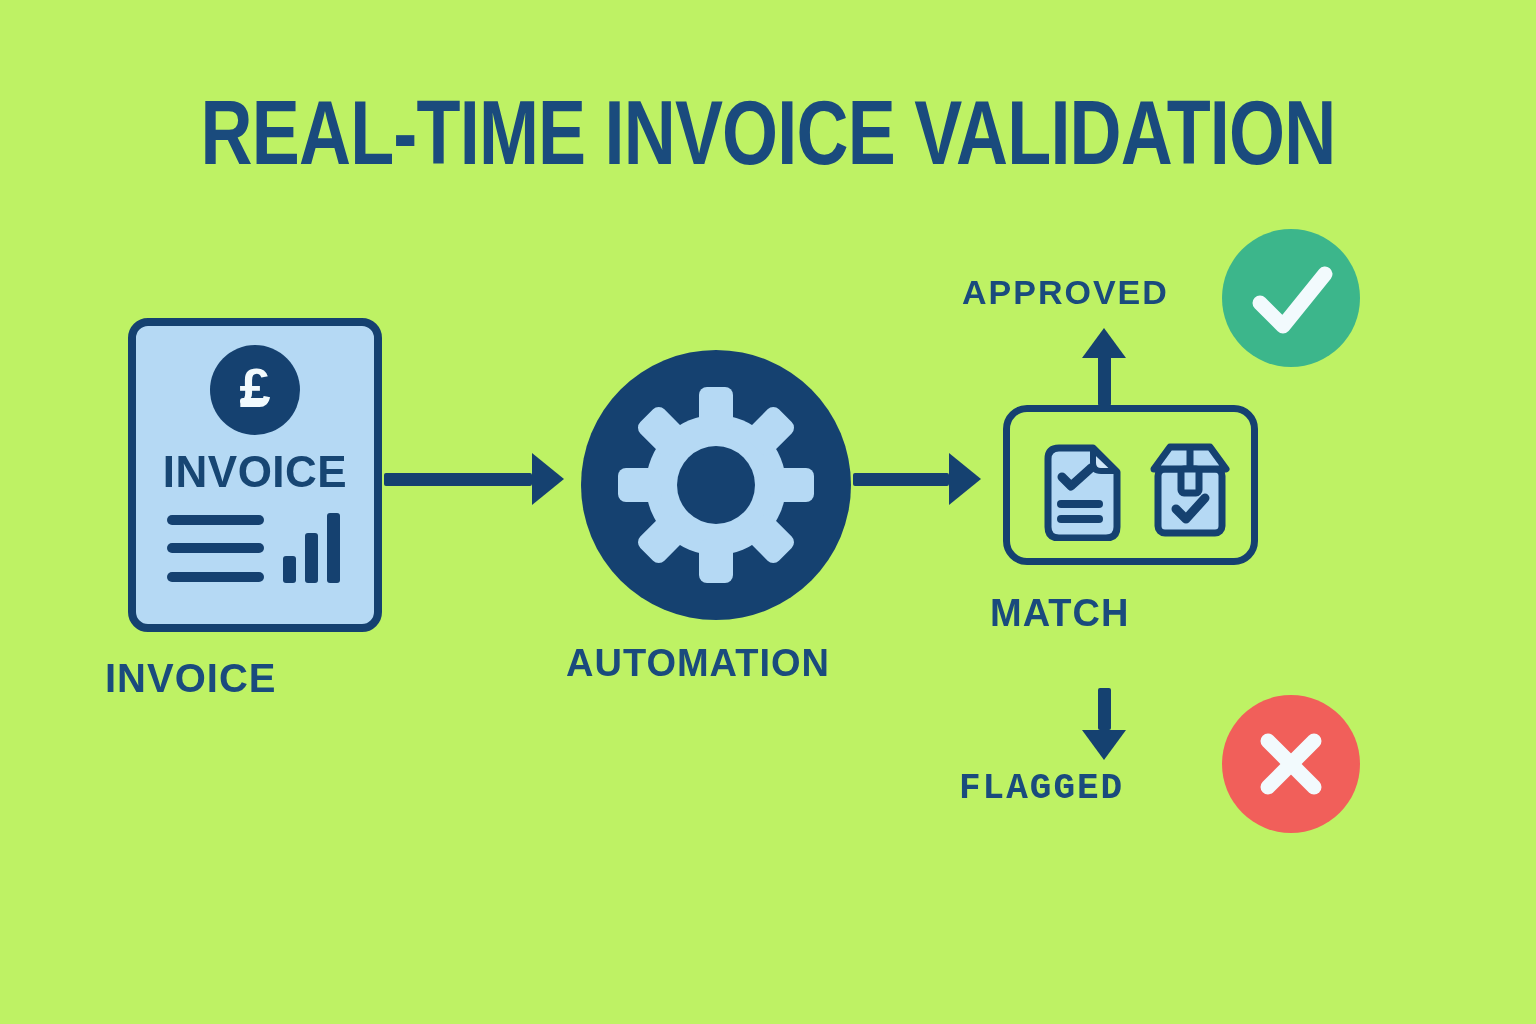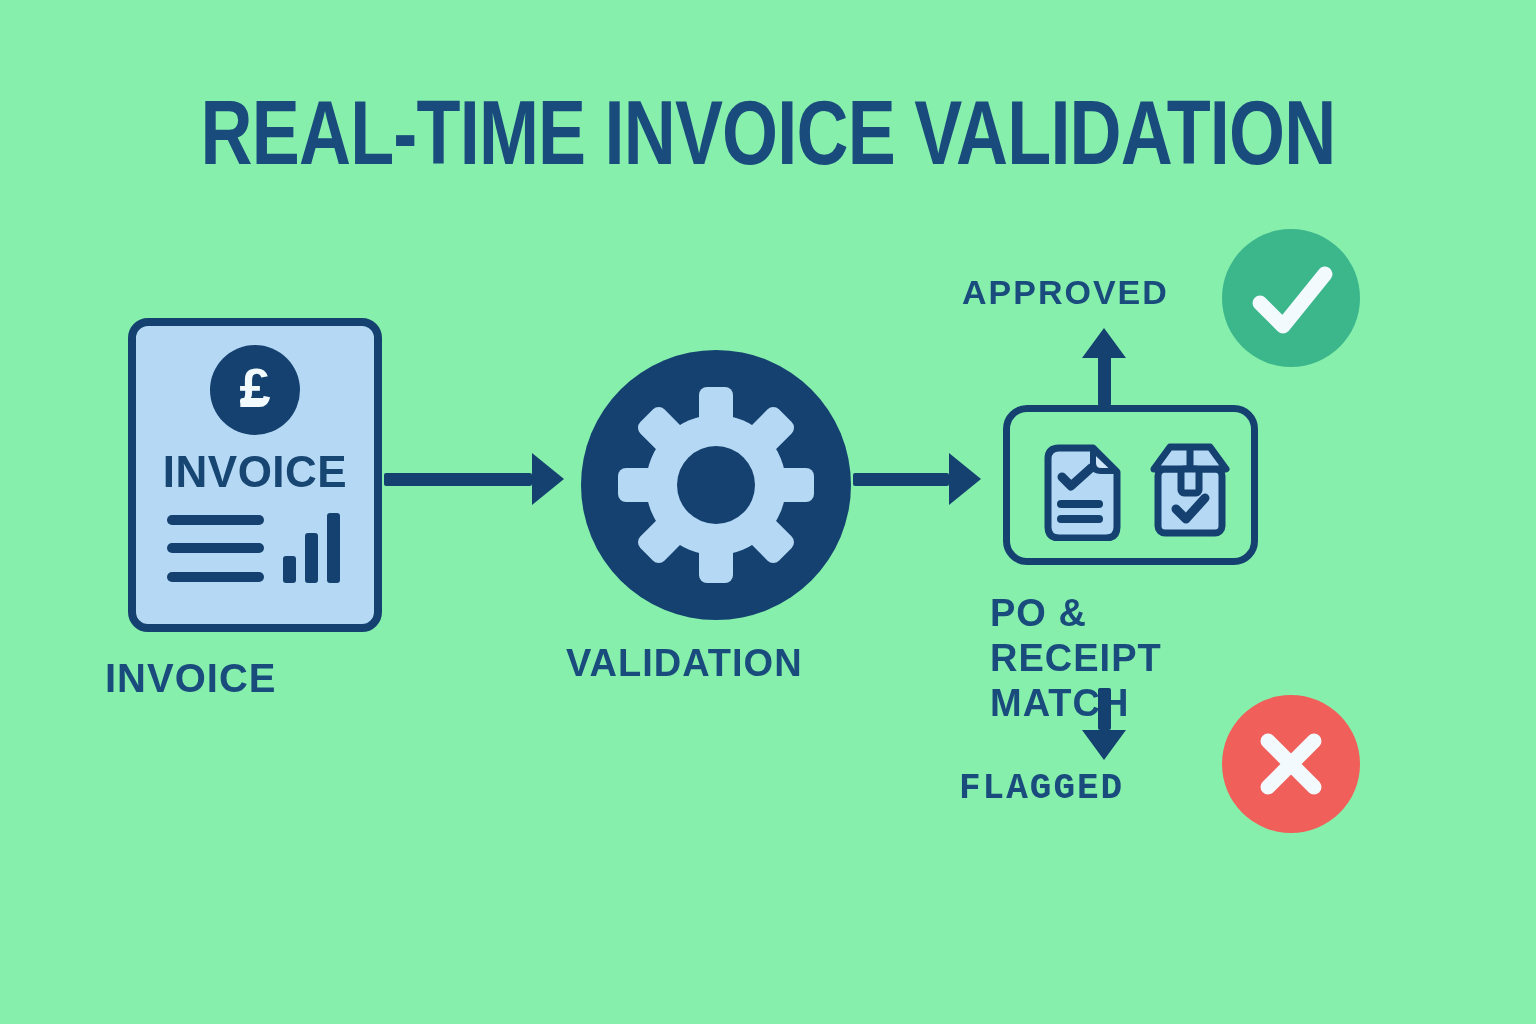--- a/index.html
+++ b/index.html
@@ -1,18 +1,18 @@
 <!DOCTYPE html>
 <html><head>
 <meta charset="utf-8">
 <style>
   html,body{margin:0;padding:0;background:#e9f4fc;}
   #canvas{
     position:relative;width:1536px;height:1024px;overflow:hidden;
-    background:#86efac;font-family:"Liberation Sans",sans-serif;
+    background:#bef264;font-family:"Liberation Sans",sans-serif;
     color:#1a4b7d;
   }
   .abs{position:absolute;}
   .label{font-weight:700;color:#1a4b7d;text-align:left;letter-spacing:1px;}
 
   
   #title{
     left:0;right:0;top:88px;text-align:center;
     font-size:90px;font-weight:700;letter-spacing:-1px;line-height:90px;
     color:#1a4b7d;transform:scaleX(0.80);transform-origin:center;
@@ -106,21 +106,21 @@
         <rect x="-17" y="-98" width="34" height="44" rx="8" transform="rotate(90)"></rect>
         <rect x="-17" y="-98" width="34" height="44" rx="8" transform="rotate(135)"></rect>
         <rect x="-17" y="-98" width="34" height="44" rx="8" transform="rotate(180)"></rect>
         <rect x="-17" y="-98" width="34" height="44" rx="8" transform="rotate(225)"></rect>
         <rect x="-17" y="-98" width="34" height="44" rx="8" transform="rotate(270)"></rect>
         <rect x="-17" y="-98" width="34" height="44" rx="8" transform="rotate(315)"></rect>
       </g>
       <circle r="39" fill="#154170"></circle>
     </svg>
   </div>
-  <div id="automation-label" class="abs label">VALIDATION</div>
+  <div id="automation-label" class="abs label">AUTOMATION</div>
 
   <div>
     <div class="abs shaft-h" style="left:853px;top:473px;width:96px;"></div>
     <div class="abs head-right" style="left:949px;top:453px;"></div>
   </div>
 
   <div id="match-box" class="abs">
     <svg class="abs" style="left:28px;top:29px;" width="84" height="100" viewBox="0 0 84 100">
       <path d="M10 18 q0 -11 11 -11 h34 l24 24 v55 q0 11 -11 11 h-47 q-11 0 -11 -11 z" fill="#b5d9f4" stroke="#154170" stroke-width="7" stroke-linejoin="round"></path>
       <path d="M55 8 v14 q0 8 8 8 h15 z" fill="#cfe6f8" stroke="#154170" stroke-width="6" stroke-linejoin="round"></path>
@@ -130,21 +130,20 @@
     </svg>
     <svg class="abs" style="left:138px;top:29px;" width="84" height="100" viewBox="0 0 84 100">
       <rect x="10" y="28" width="64" height="64" rx="7" fill="#b5d9f4" stroke="#154170" stroke-width="7"></rect>
       <path d="M22 6 H62 L78 28 H6 Z" fill="#b5d9f4" stroke="#154170" stroke-width="7" stroke-linejoin="round"></path>
       <line x1="42" y1="6" x2="42" y2="28" stroke="#154170" stroke-width="7"></line>
       <rect x="33" y="28" width="18" height="24" rx="3" fill="#b5d9f4" stroke="#154170" stroke-width="7"></rect>
       <polyline points="28,68 38,78 57,57" fill="none" stroke="#154170" stroke-width="9" stroke-linecap="round" stroke-linejoin="round"></polyline>
     </svg>
   </div>
   <div id="match-label" class="abs label">
-    <div>PO &amp; RECEIPT</div>
     <div>MATCH</div>
   </div>
 
   <div>
     <div class="abs shaft-v" style="left:1098px;top:356px;height:50px;"></div>
     <div class="abs head-up" style="left:1082px;top:328px;"></div>
   </div>
   <div id="approved-label" class="abs label">APPROVED</div>
   <div id="approved-circle" class="abs status-circle">
     <svg width="138" height="138" viewBox="0 0 138 138">

